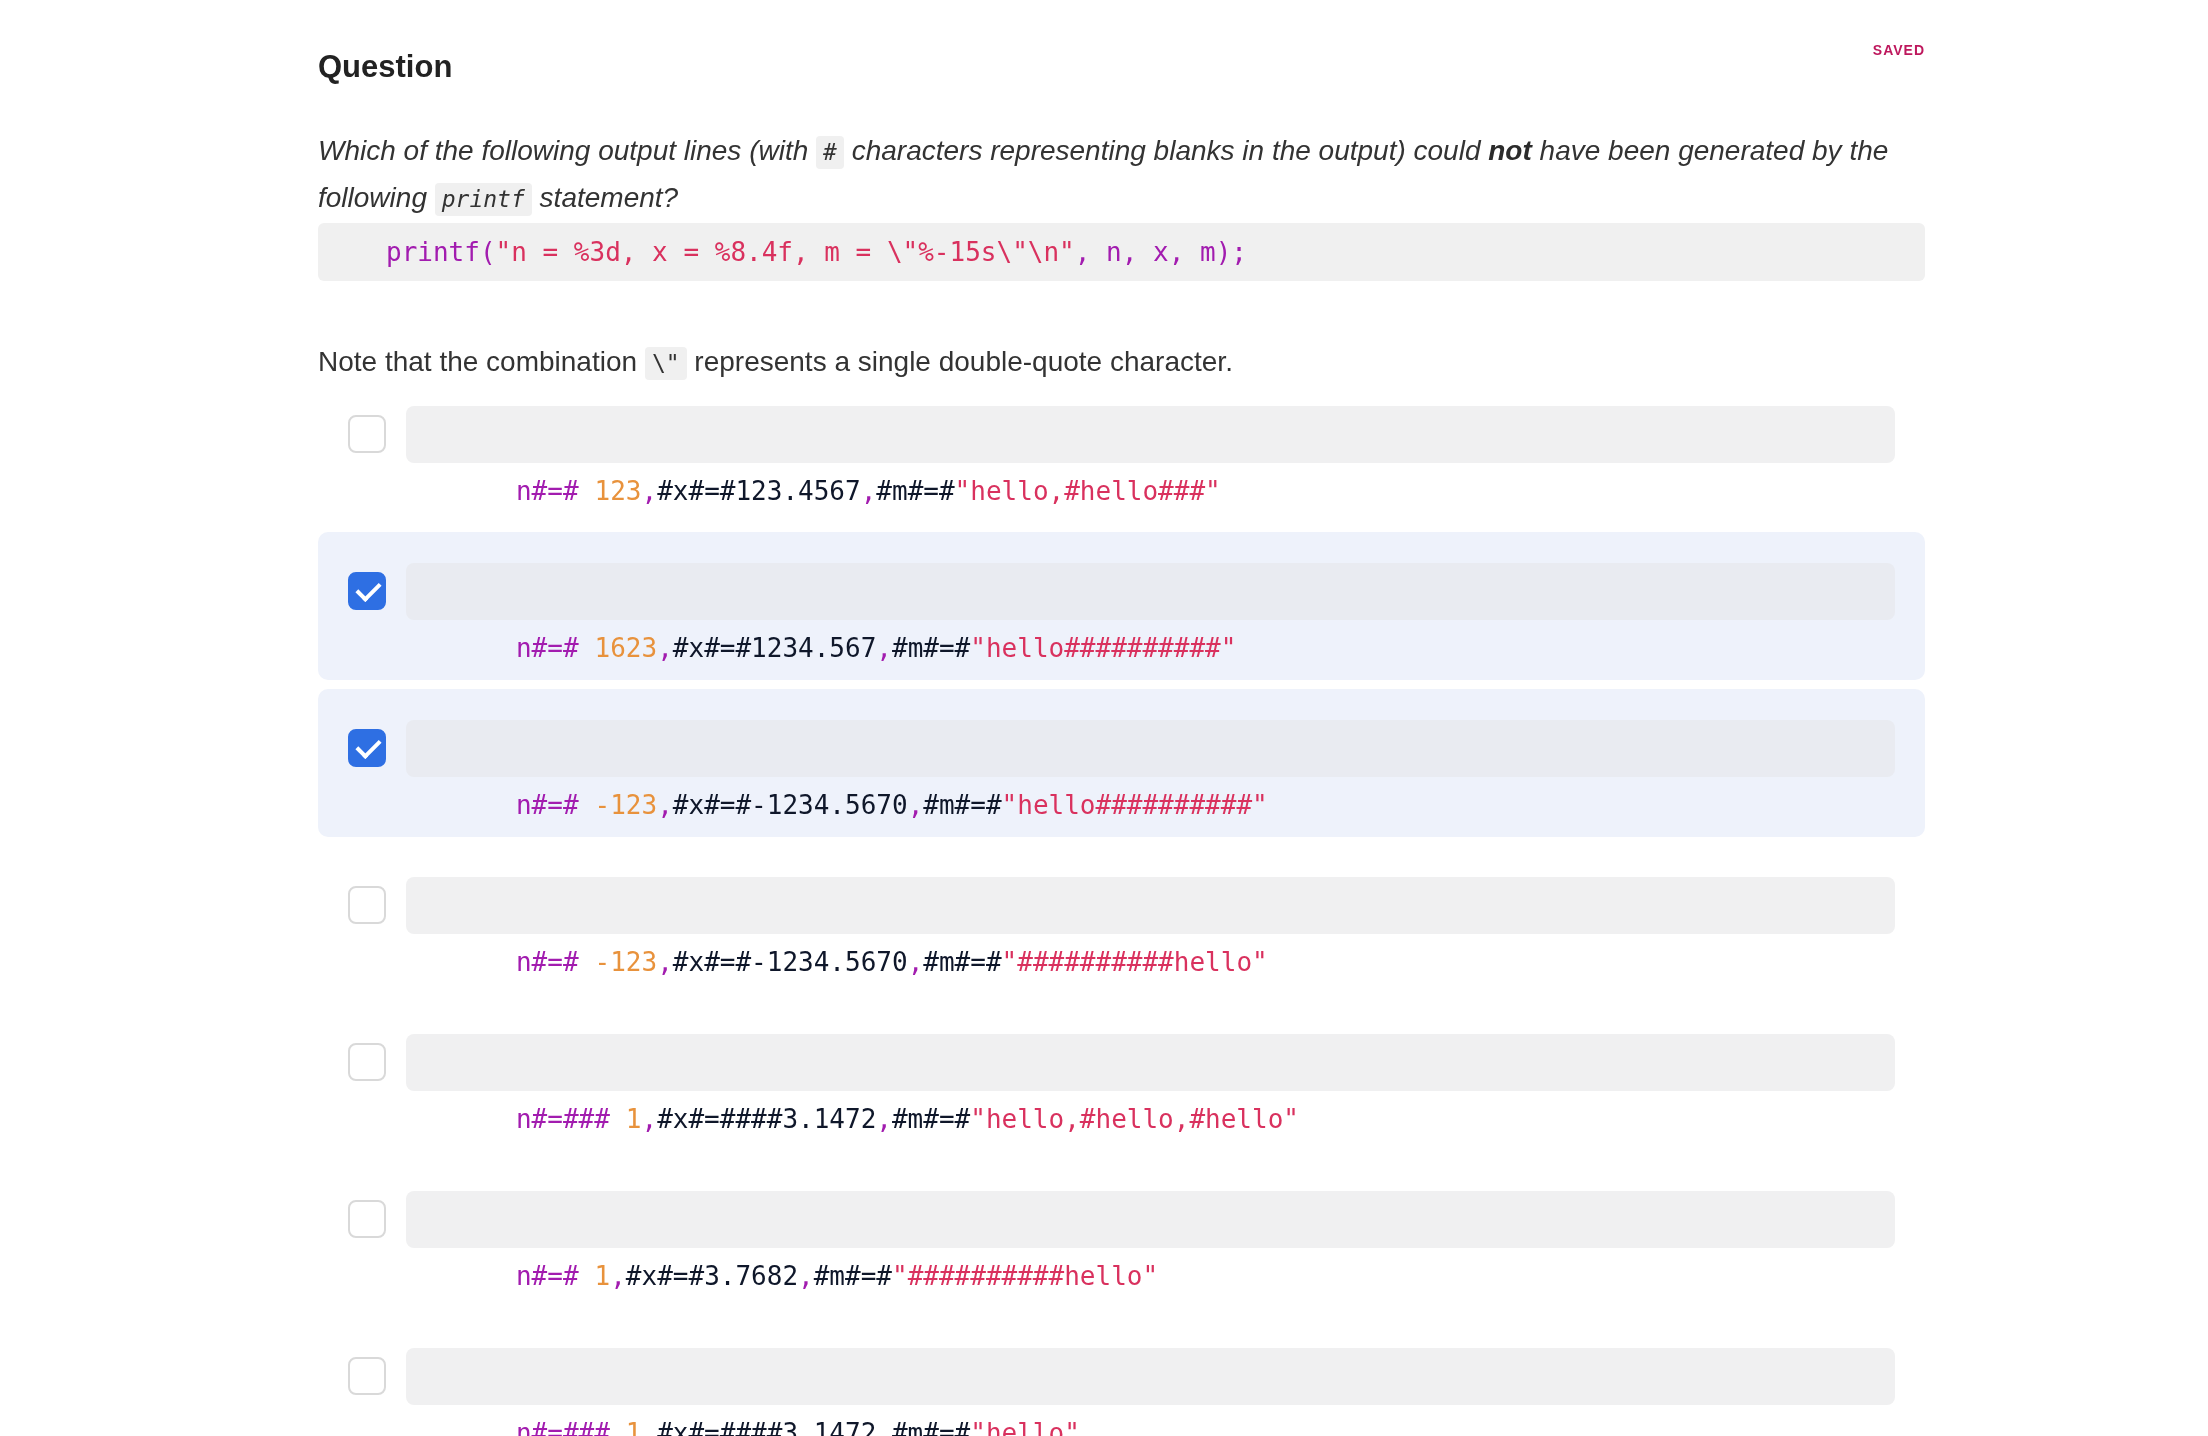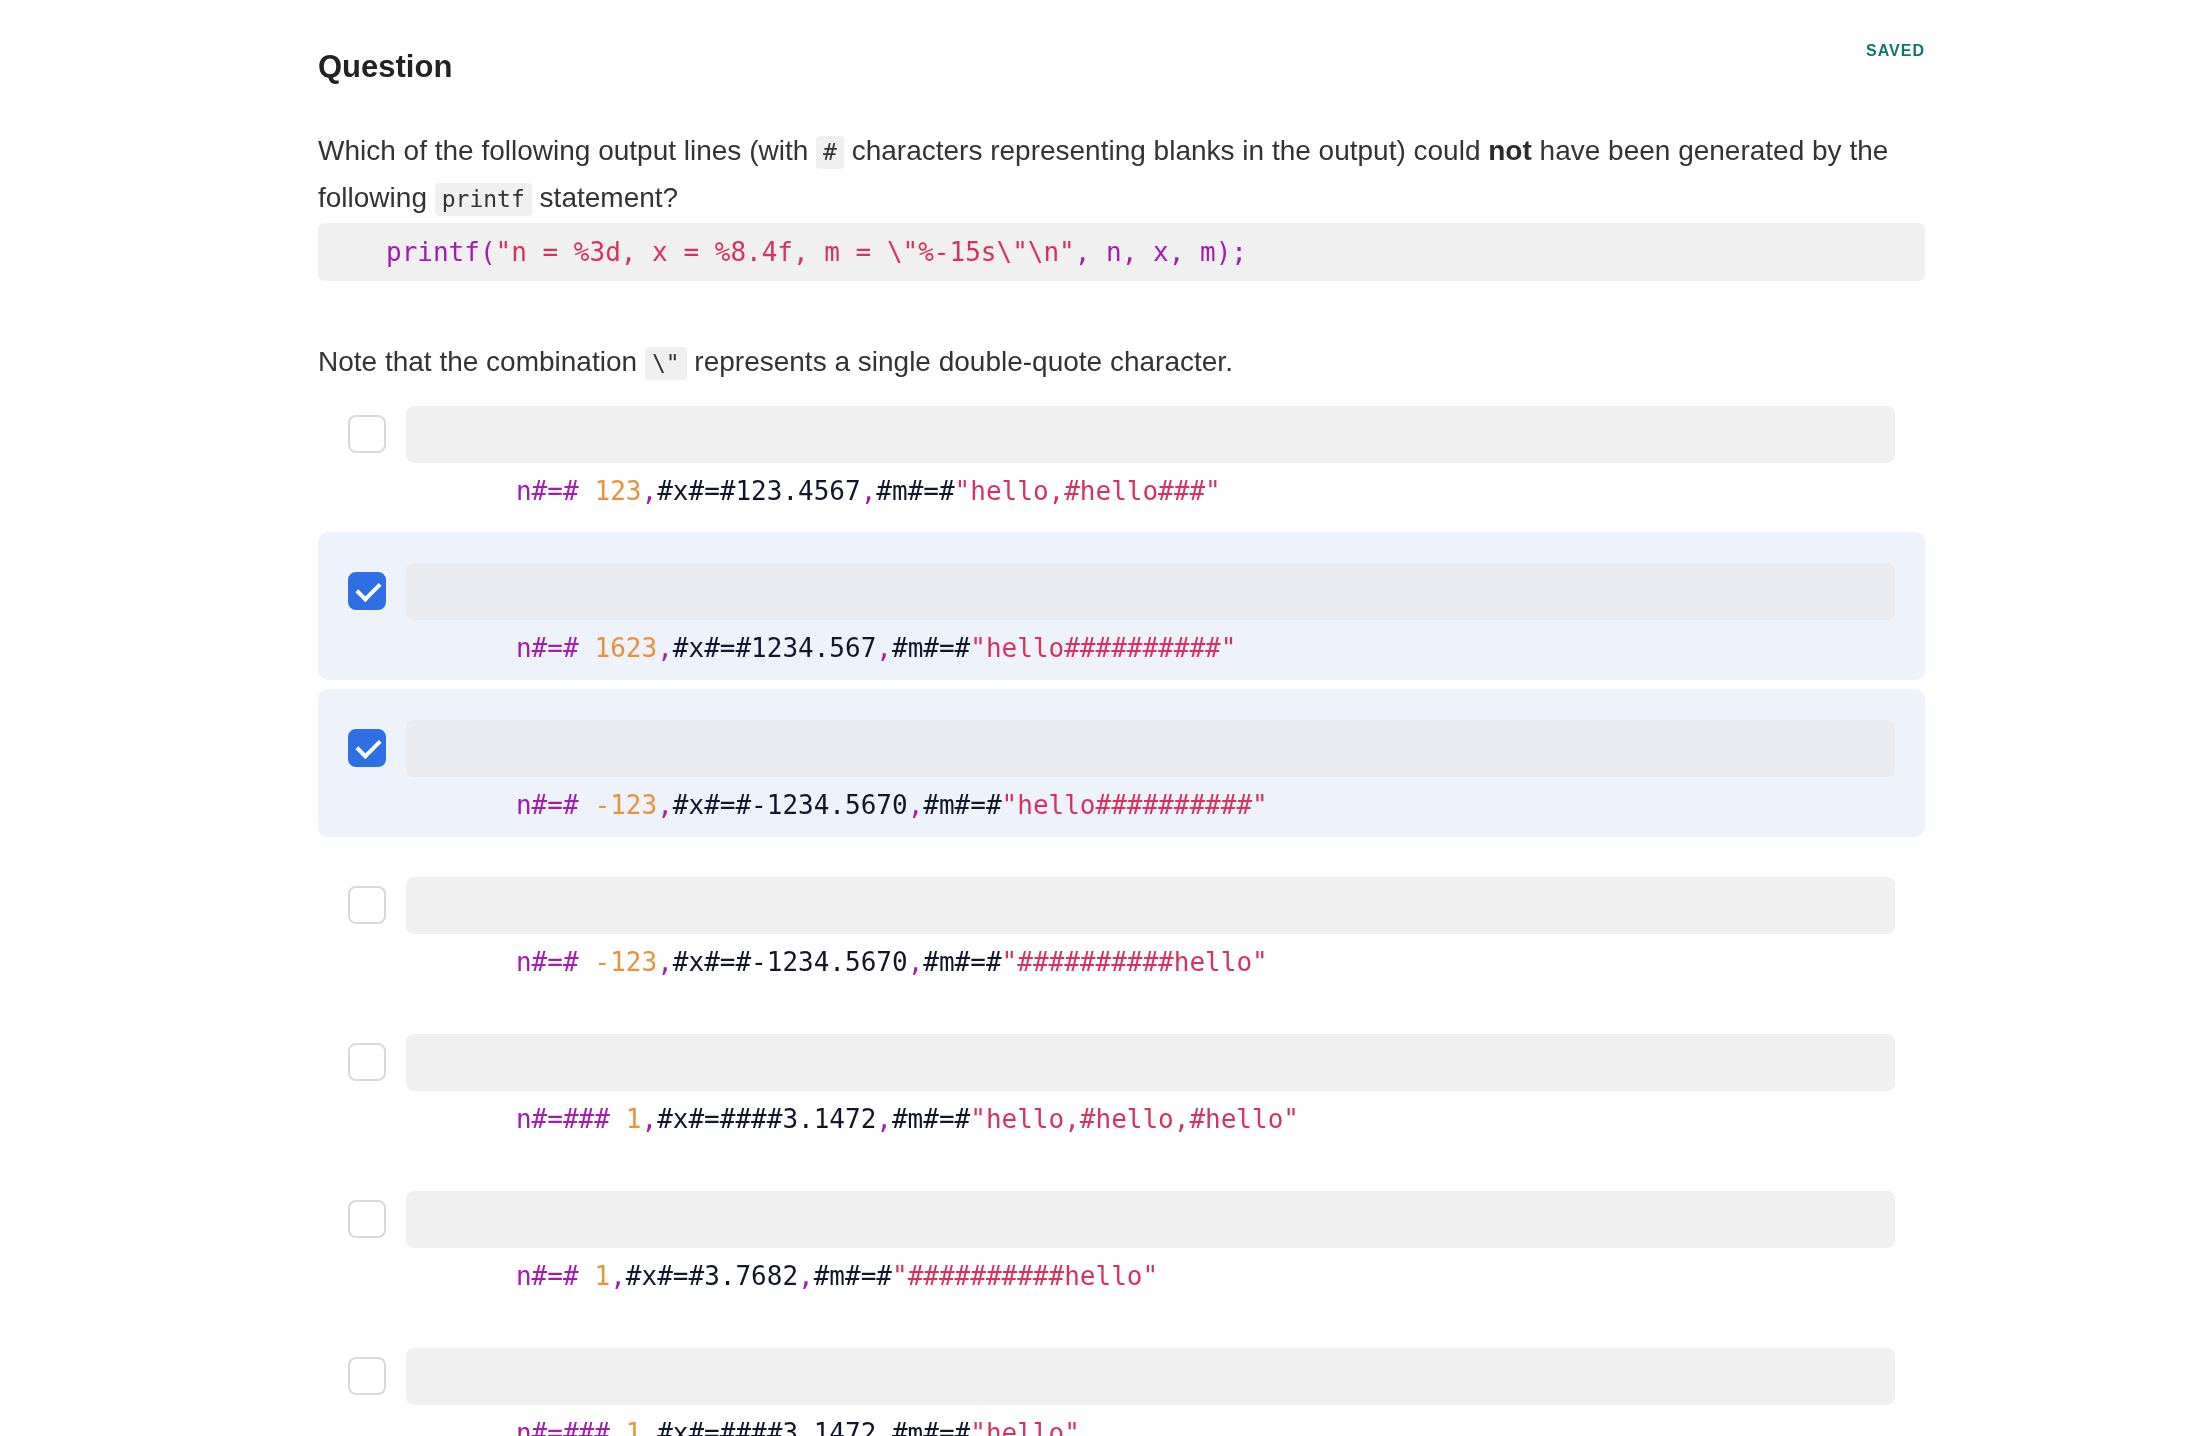--- a/index.html
+++ b/index.html
@@ -12,27 +12,27 @@
   }
   .mono{font-family:"DejaVu Sans Mono", monospace;}
 
   
   .page-title{
     position:absolute;left:318px;top:28px;
     font-size:31px;font-weight:700;color:#222;
   }
   .saved-badge{
     position:absolute;right:283px;top:42px;
-    font-size:16px;font-weight:700;color:#0f766e;letter-spacing:1px;
+    font-size:14px;font-weight:700;color:#be185d;letter-spacing:1px;
   }
 
   
   .question-text{
     position:absolute;left:318px;top:100px;width:1607px;
-    font-size:28px;line-height:46px;color:#333;
+    font-size:28px;line-height:46px;color:#333;font-style:italic;
   }
   .note-text{
     position:absolute;left:318px;top:311px;width:1607px;
     font-size:28px;line-height:46px;color:#333;
   }
   .chip{
     font-family:"DejaVu Sans Mono", monospace;
     font-size:23px;
     background:#f0f0f0;
     border-radius:4px;

